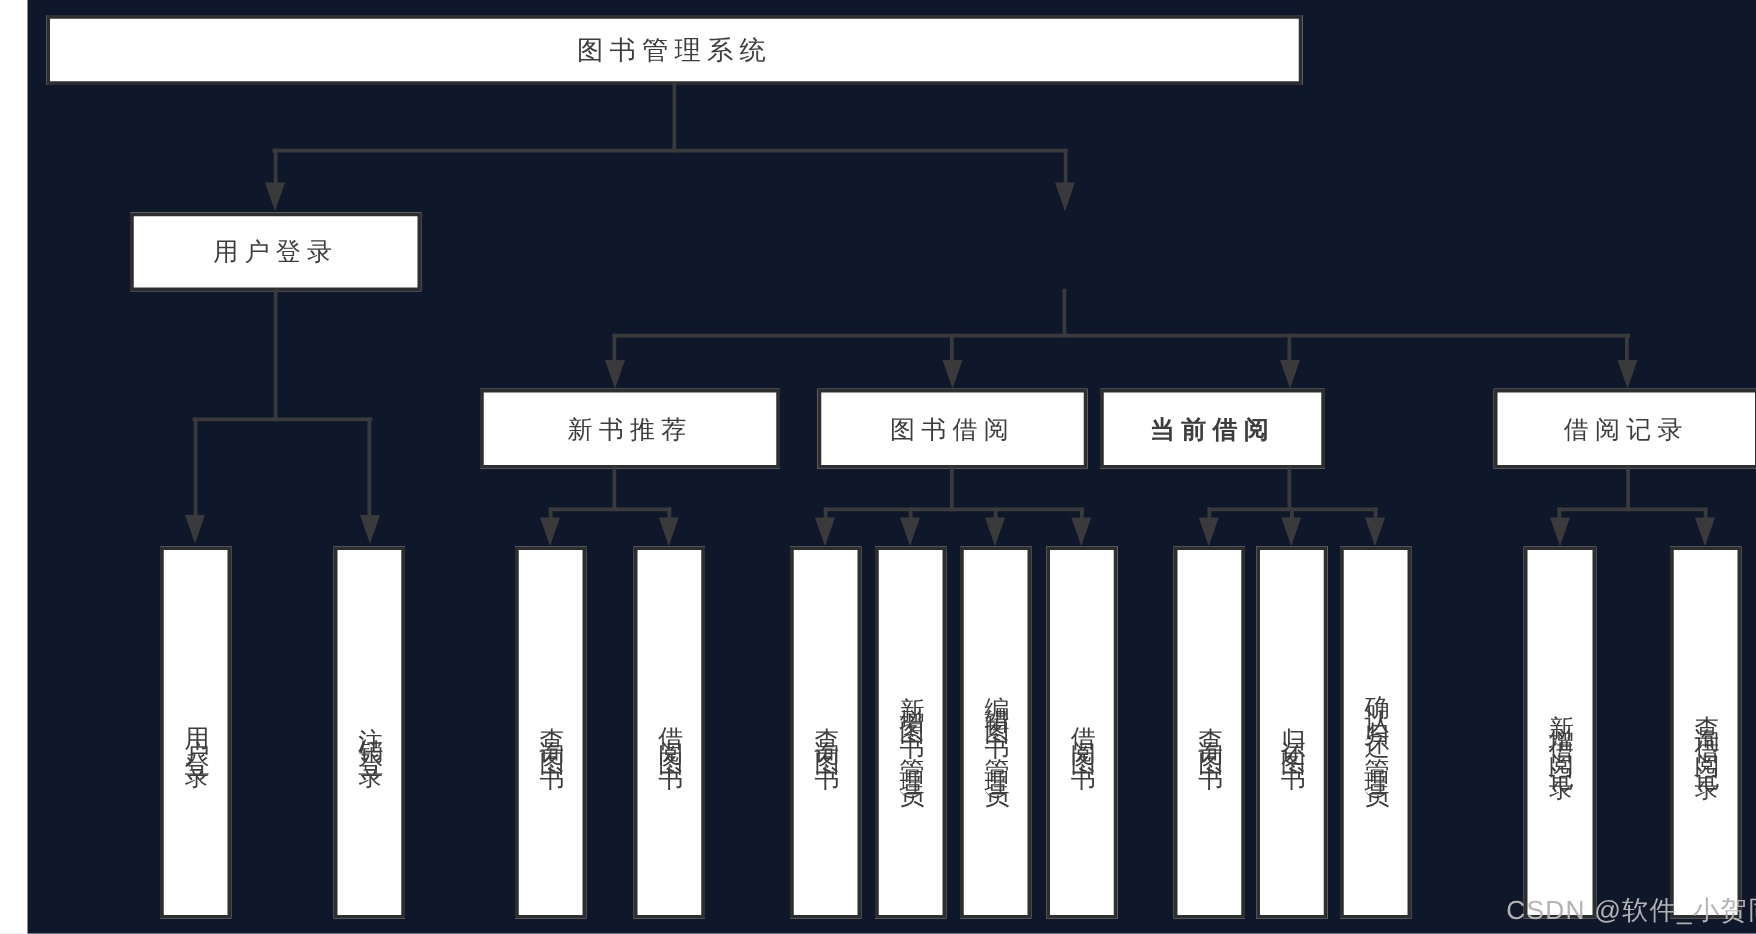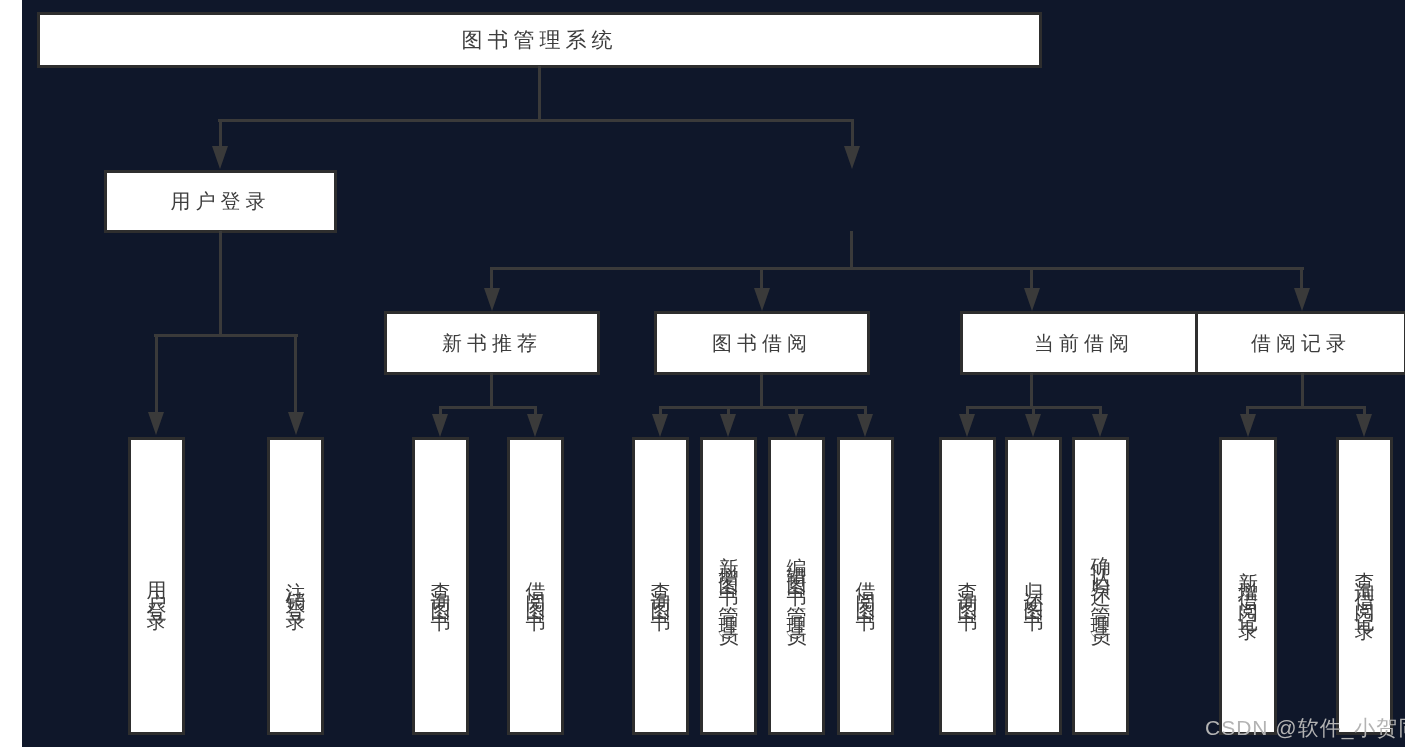--- a/index.html
+++ b/index.html
@@ -35,27 +35,27 @@
 <div class="canvas">
 
   <div class="node root" style="left:15px;top:12px;width:1005px;height:56px;">
     <span class="lbl">图书管理系统</span>
   </div>
 
   <div class="node" style="left:82px;top:170px;width:233px;height:63px;">
     <span class="lbl">用户登录</span>
   </div>
 
-  <div class="node" style="left:362px;top:311px;width:216px;height:64px;">
+  <div class="node" style="left:362px;top:311px;width:240px;height:64px;">
     <span class="lbl">新书推荐</span>
   </div>
   <div class="node" style="left:632px;top:311px;width:216px;height:64px;">
     <span class="lbl">图书借阅</span>
   </div>
-  <div class="node" style="left:938px;top:311px;width:248px;height:64px;">
+  <div class="node" style="left:858px;top:311px;width:180px;height:64px;font-weight:bold;">
     <span class="lbl">当前借阅</span>
   </div>
   <div class="node" style="left:1173px;top:311px;width:212px;height:64px;">
     <span class="lbl">借阅记录</span>
   </div>
 
   <div class="node leaf" style="left:106px;top:437px;width:57px;height:298px;">
     <span class="lbl">用户登录</span>
   </div>
   <div class="node leaf" style="left:245px;top:437px;width:57px;height:298px;">

